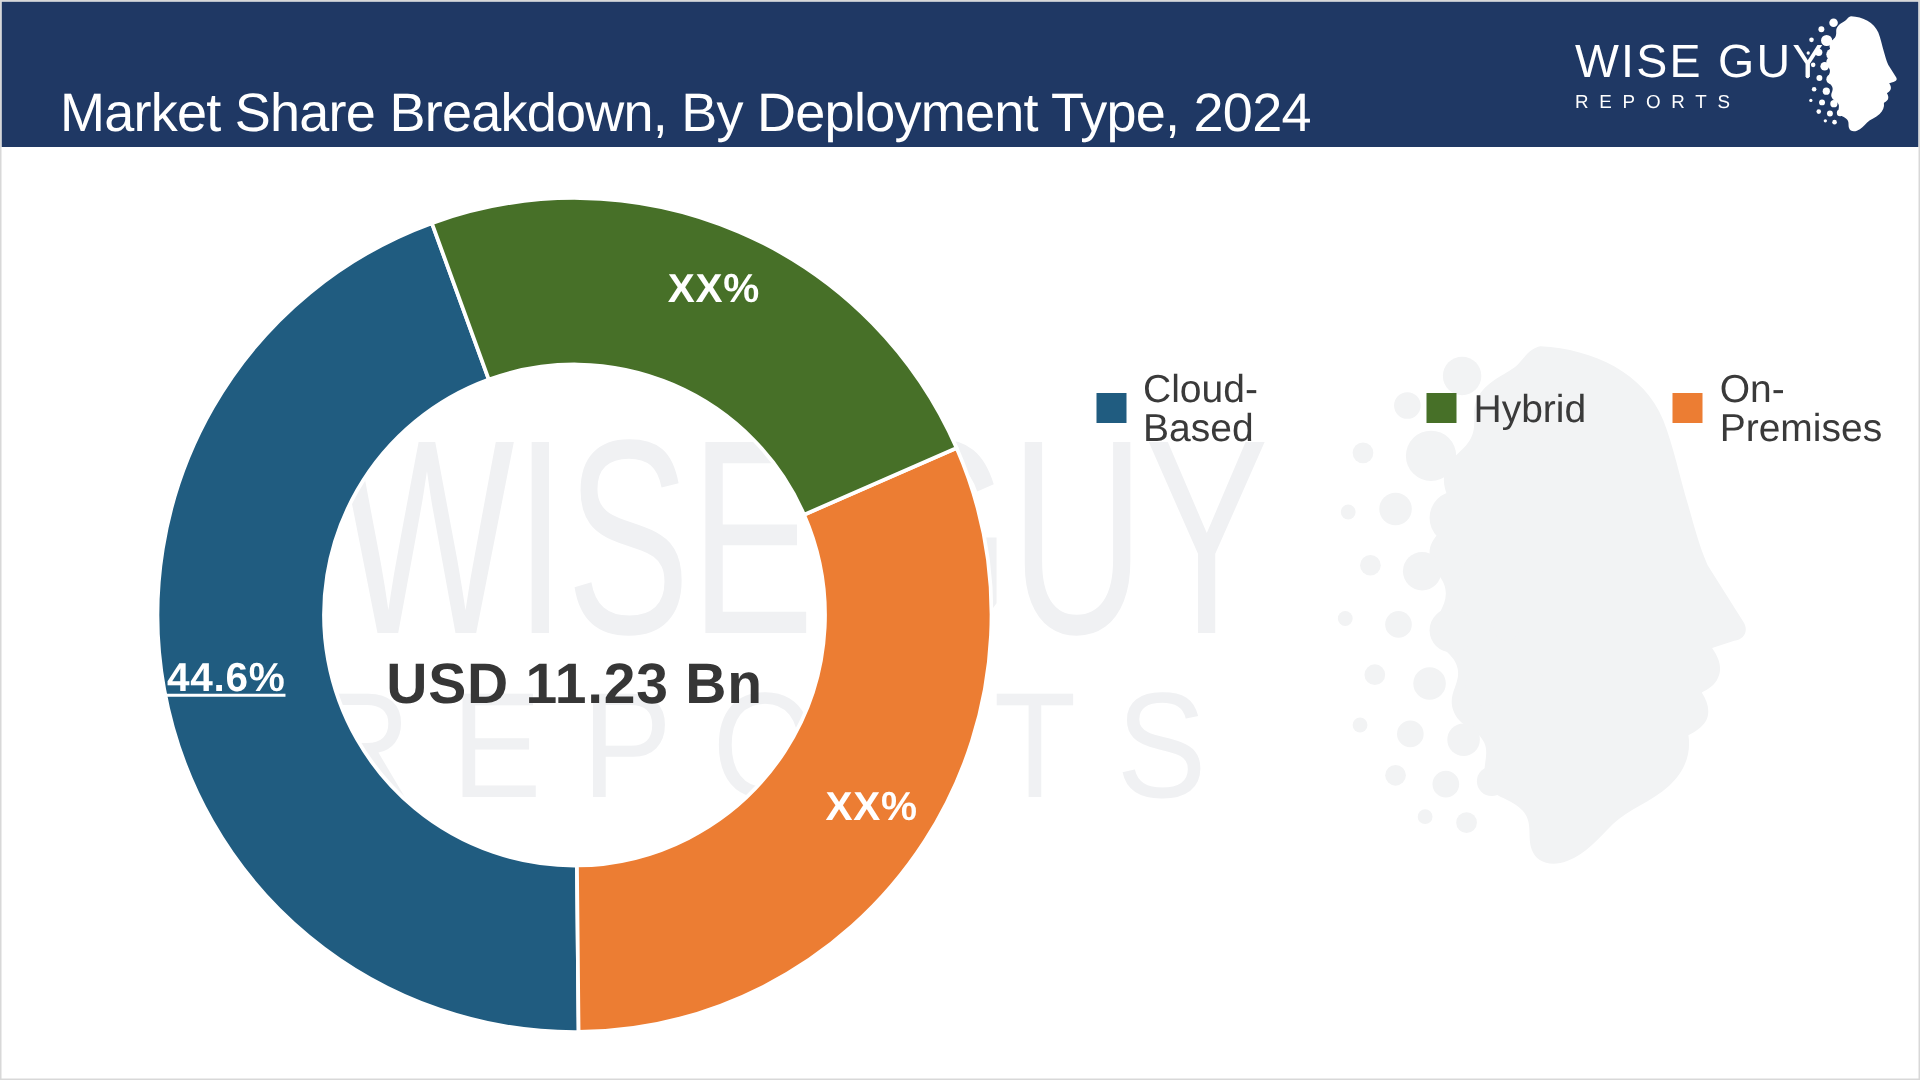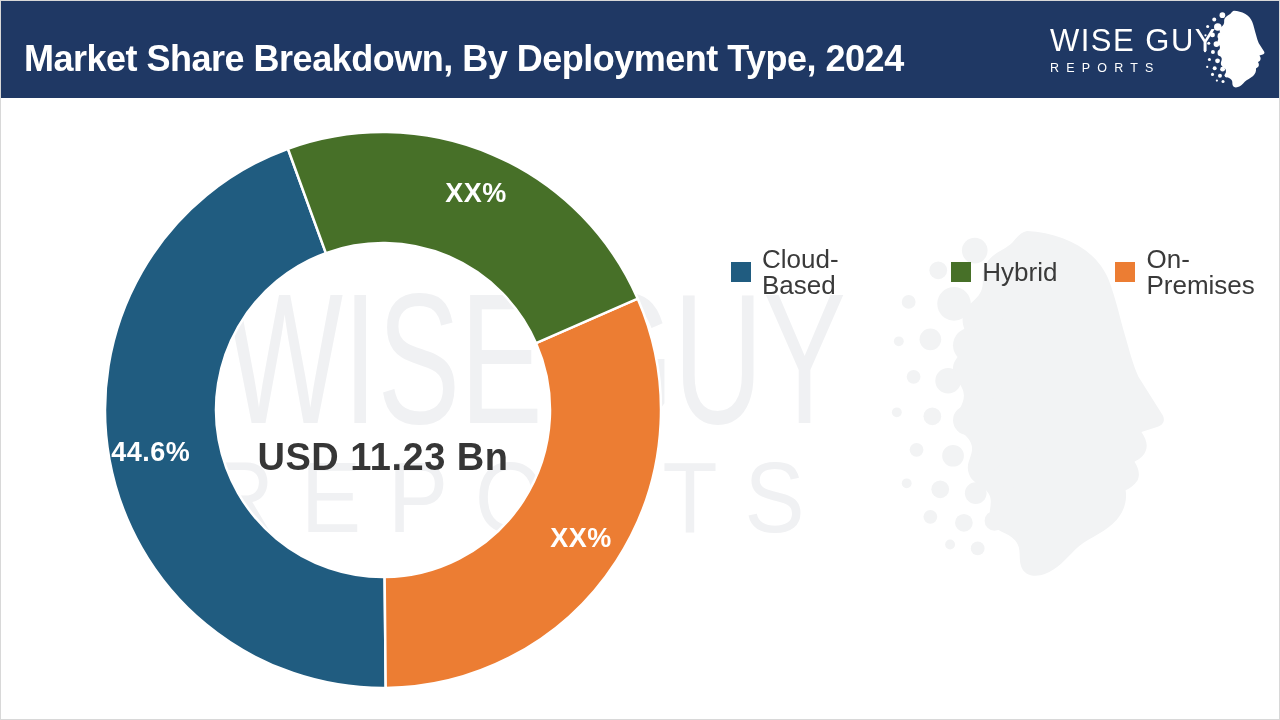--- a/index.html
+++ b/index.html
@@ -1,22 +1,22 @@
 <!DOCTYPE html>
 <html><head>
 <meta charset="utf-8">
 <style>
   html,body{margin:0;padding:0;background:#fff;}
   .page{position:relative;width:1280px;height:720px;background:#fff;overflow:hidden;
         border:1px solid #d8d8d8;box-sizing:border-box;
         font-family:"Liberation Sans",sans-serif;}
   
   .hdr{position:absolute;top:0;left:0;right:0;height:97px;background:#1F3864;z-index:6;}
-  .hdr-title{position:absolute;left:23px;top:40px;margin:0;font-size:36px;line-height:1;
-             font-weight:700;color:#ffffff;letter-spacing:-0.5px;white-space:nowrap;}
+  .hdr-title{position:absolute;left:23px;top:40px;margin:16px;font-size:36px;line-height:1;
+             font-weight:400;color:#ffffff;letter-spacing:-0.5px;white-space:nowrap;}
   .logo{position:absolute;top:8px;right:12px;display:flex;align-items:flex-start;}
   .logo-text{margin-top:16px;color:#fff;}
   .logo-name{font-size:31px;line-height:1;font-weight:400;letter-spacing:1.5px;white-space:nowrap;}
   .logo-sub{font-size:12.5px;letter-spacing:7.2px;margin-top:5px;font-weight:400;white-space:nowrap;}
   .logo-face{width:66px;height:79px;margin-left:-16px;flex:none;}
   
   .wm-line1{position:absolute;left:225px;top:266px;font-size:185px;font-weight:400;
             color:#f0f1f3;line-height:1;transform:scaleX(0.67);transform-origin:left top;
             white-space:nowrap;z-index:1;}
   .wm-line2{position:absolute;left:208px;top:446px;font-size:100px;font-weight:400;
@@ -95,21 +95,21 @@
   <svg class="wm-face" viewBox="0 0 300 360">
     <use href="#wgface" fill="#f2f3f4"></use>
   </svg>
 
   <svg id="donut-svg" class="donut-svg" width="1280" height="720" viewBox="0 0 1280 720">
       <path d="M286.9184001554641 147.76545142151747 A278 278 0 0 0 384.71708531939123 686.9867217105291 L383.6322059292746 575.9920234735912 A167 167 0 0 1 324.88263606461334 252.0713323287533 Z" fill="#205C80" stroke="#ffffff" stroke-width="2.5" stroke-linejoin="round"></path>
       <path d="M384.71708531939123 686.9867217105291 A278 278 0 0 0 636.7488388183026 297.70296894918323 L535.032575836894 342.1417115629986 A167 167 0 0 1 383.6322059292746 575.9920234735912 Z" fill="#EC7D33" stroke="#ffffff" stroke-width="2.5" stroke-linejoin="round"></path>
       <path d="M636.7488388183026 297.70296894918323 A278 278 0 0 0 286.91840015546427 147.7654514215174 L324.88263606461345 252.07133232875324 A167 167 0 0 1 535.032575836894 342.1417115629986 Z" fill="#477028" stroke="#ffffff" stroke-width="2.5" stroke-linejoin="round"></path>
     </svg>
   <div id="slice-labels">
-      <div class="slice-label" style="left: 149.788px; top: 451.116px;">44.6%</div>
+      <div class="slice-label" style="left: 149.788px; top: 451.116px; text-decoration: underline;">44.6%</div>
       <div class="slice-label" style="left: 580.106px; top: 537.258px;">XX%</div>
       <div class="slice-label" style="left: 474.97px; top: 192.084px;">XX%</div>
     </div>
   <div class="center-label">USD 11.23 Bn</div>
 
   <div class="legend">
     <div class="legend-item">
       <span class="legend-swatch" style="background: rgb(32, 92, 128);"></span>
       <span class="legend-label">Cloud-Based</span>
     </div>

